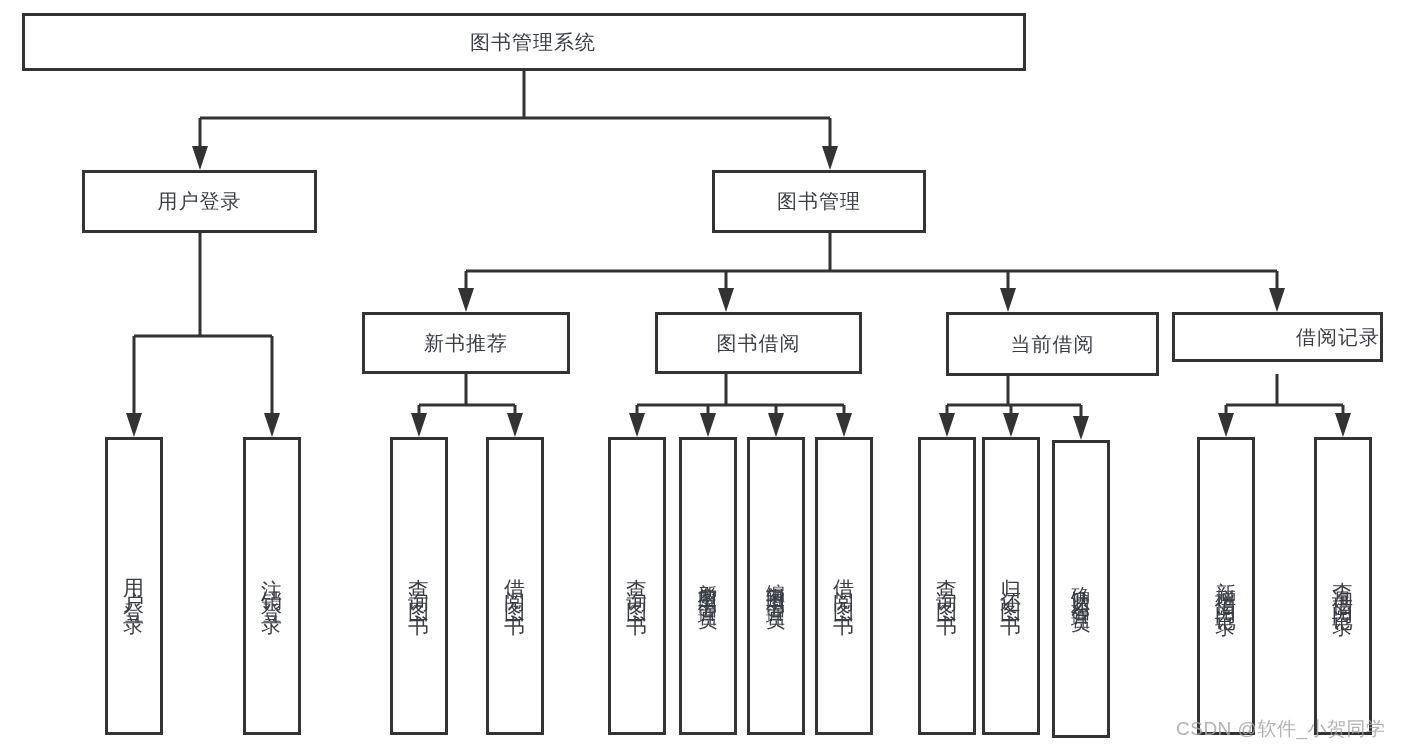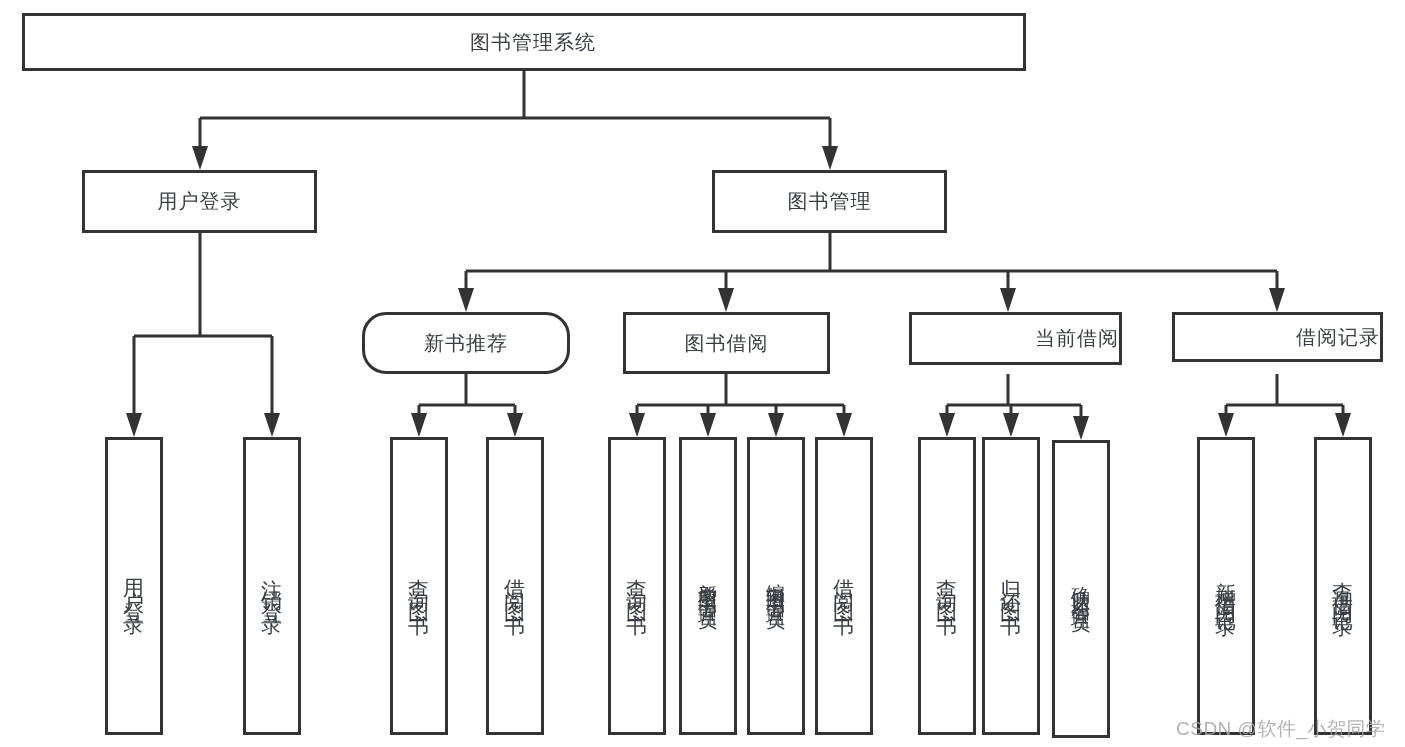--- a/index.html
+++ b/index.html
@@ -92,31 +92,31 @@
     </g>
   </svg>
 
   <div class="node" style="left:22px; top:13px; width:1004px; height:58px;padding-left:18px;">
     <span>图书管理系统</span>
   </div>
 
   <div class="node" style="left:82px; top:170px; width:235px; height:63px;">
     <span>用户登录</span>
   </div>
-  <div class="node" style="left:712px; top:170px; width:235px; height:63px;">
+  <div class="node" style="left:712px; top:170px; width:214px; height:63px;">
     <span>图书管理</span>
   </div>
 
-  <div class="node" style="left:362px; top:312px; width:208px; height:62px;border-radius:24px;">
+  <div class="node" style="left:362px; top:312px; width:208px; height:62px;">
     <span>新书推荐</span>
   </div>
-  <div class="node" style="left:623px; top:312px; width:207px; height:62px;">
+  <div class="node" style="left:655px; top:312px; width:207px; height:62px;">
     <span>图书借阅</span>
   </div>
-  <div class="node" style="left:909px; top:312px; width:213px; height:53px;justify-content:flex-end;">
+  <div class="node" style="left:946px; top:312px; width:213px; height:64px;">
     <span>当前借阅</span>
   </div>
   <div class="node" style="left:1172px; top:312px; width:211px; height:50px;justify-content:flex-end;">
     <span>借阅记录</span>
   </div>
 
   <div class="node leaf" style="left:105px; top:437px; width:58px; height:298px;">
     <span class="vlabel">用户登录</span>
   </div>
   <div class="node leaf" style="left:243px; top:437px; width:58px; height:298px;">

